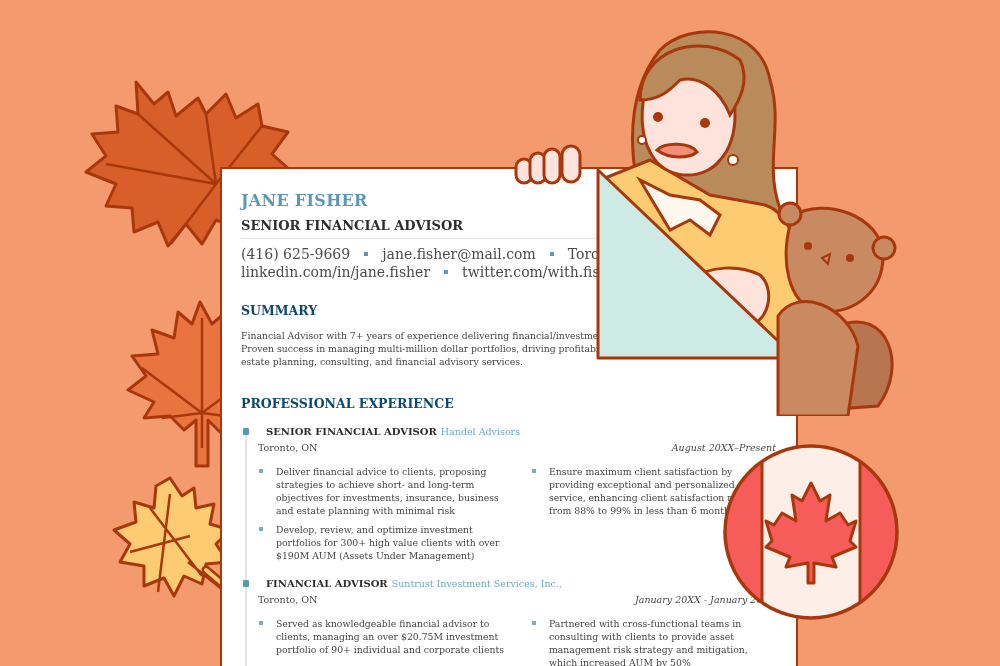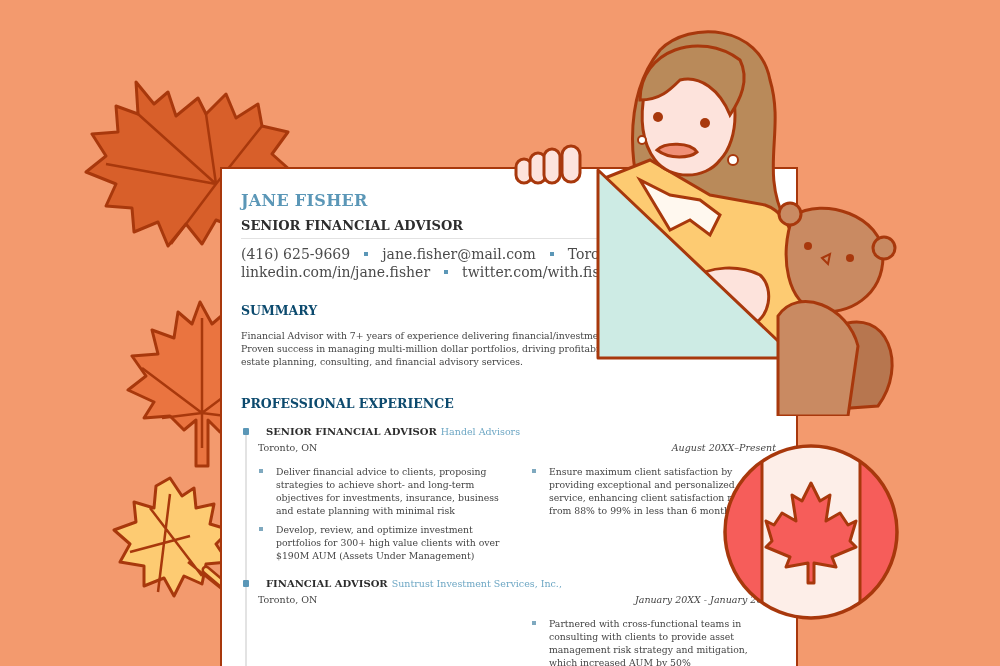--- a/index.html
+++ b/index.html
@@ -98,20 +98,23 @@
     <div class="bullet" style="left:327px;top:296px;width:225px">
       <i class="sq"></i><span>Ensure maximum client satisfaction by providing exceptional and personalized service, enhancing client satisfaction ratings from 88% to 99% in less than 6 months</span>
     </div>
 
     <div class="job-title" style="top:409px">
       <span>FINANCIAL ADVISOR</span><span class="co">Suntrust Investment Services, Inc.,</span>
     </div>
     <div class="job-loc" style="top:425px">Toronto, ON</div>
     <div class="job-date" style="top:425px">January 20XX - January 20XX</div>
 
+    <div class="bullet" style="left:54px;top:448px;width:232px">
+      <i class="sq"></i><span>Served as knowledgeable financial advisor to clients, managing an over $20.75M investment portfolio of 90+ individual and corporate clients</span>
+    </div>
     <div class="bullet" style="left:327px;top:448px;width:225px">
       <i class="sq"></i><span>Partnered with cross-functional teams in consulting with clients to provide asset management risk strategy and mitigation, which increased AUM by 50%</span>
     </div>
   </div>
 
   <svg class="person" width="230" height="340" viewBox="0 0 230 340">
 
     <path d="M70 30 C100 0 170 5 180 60 C195 110 170 150 195 200 C210 240 185 300 150 290 C170 250 150 220 120 220 L60 200 C40 160 30 80 70 30 Z" fill="#b98a5a" stroke="#a8380c" stroke-width="3"></path>
 
     <path d="M10 160 L60 140 L120 175 L175 185 C205 195 215 240 215 320 L10 320 Z" fill="#fdcb72" stroke="#a8380c" stroke-width="3"></path>

